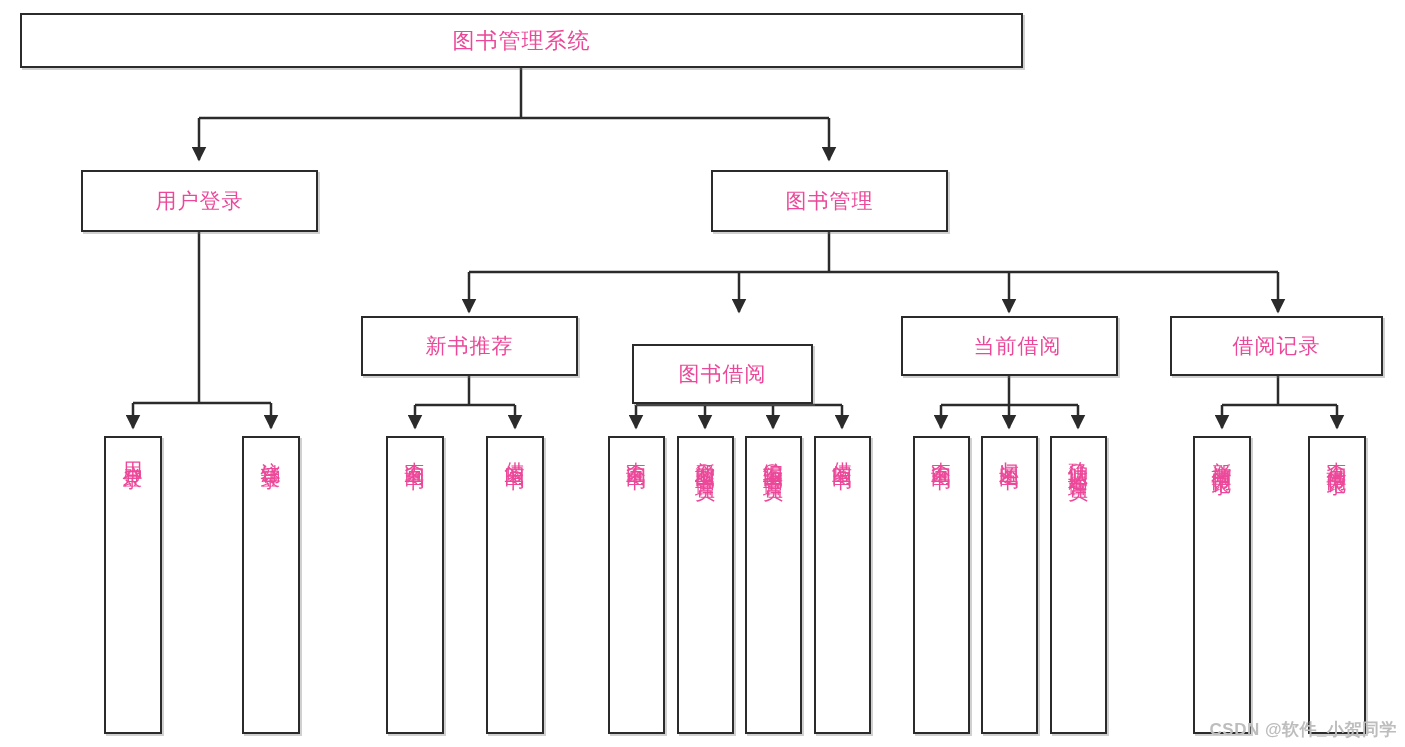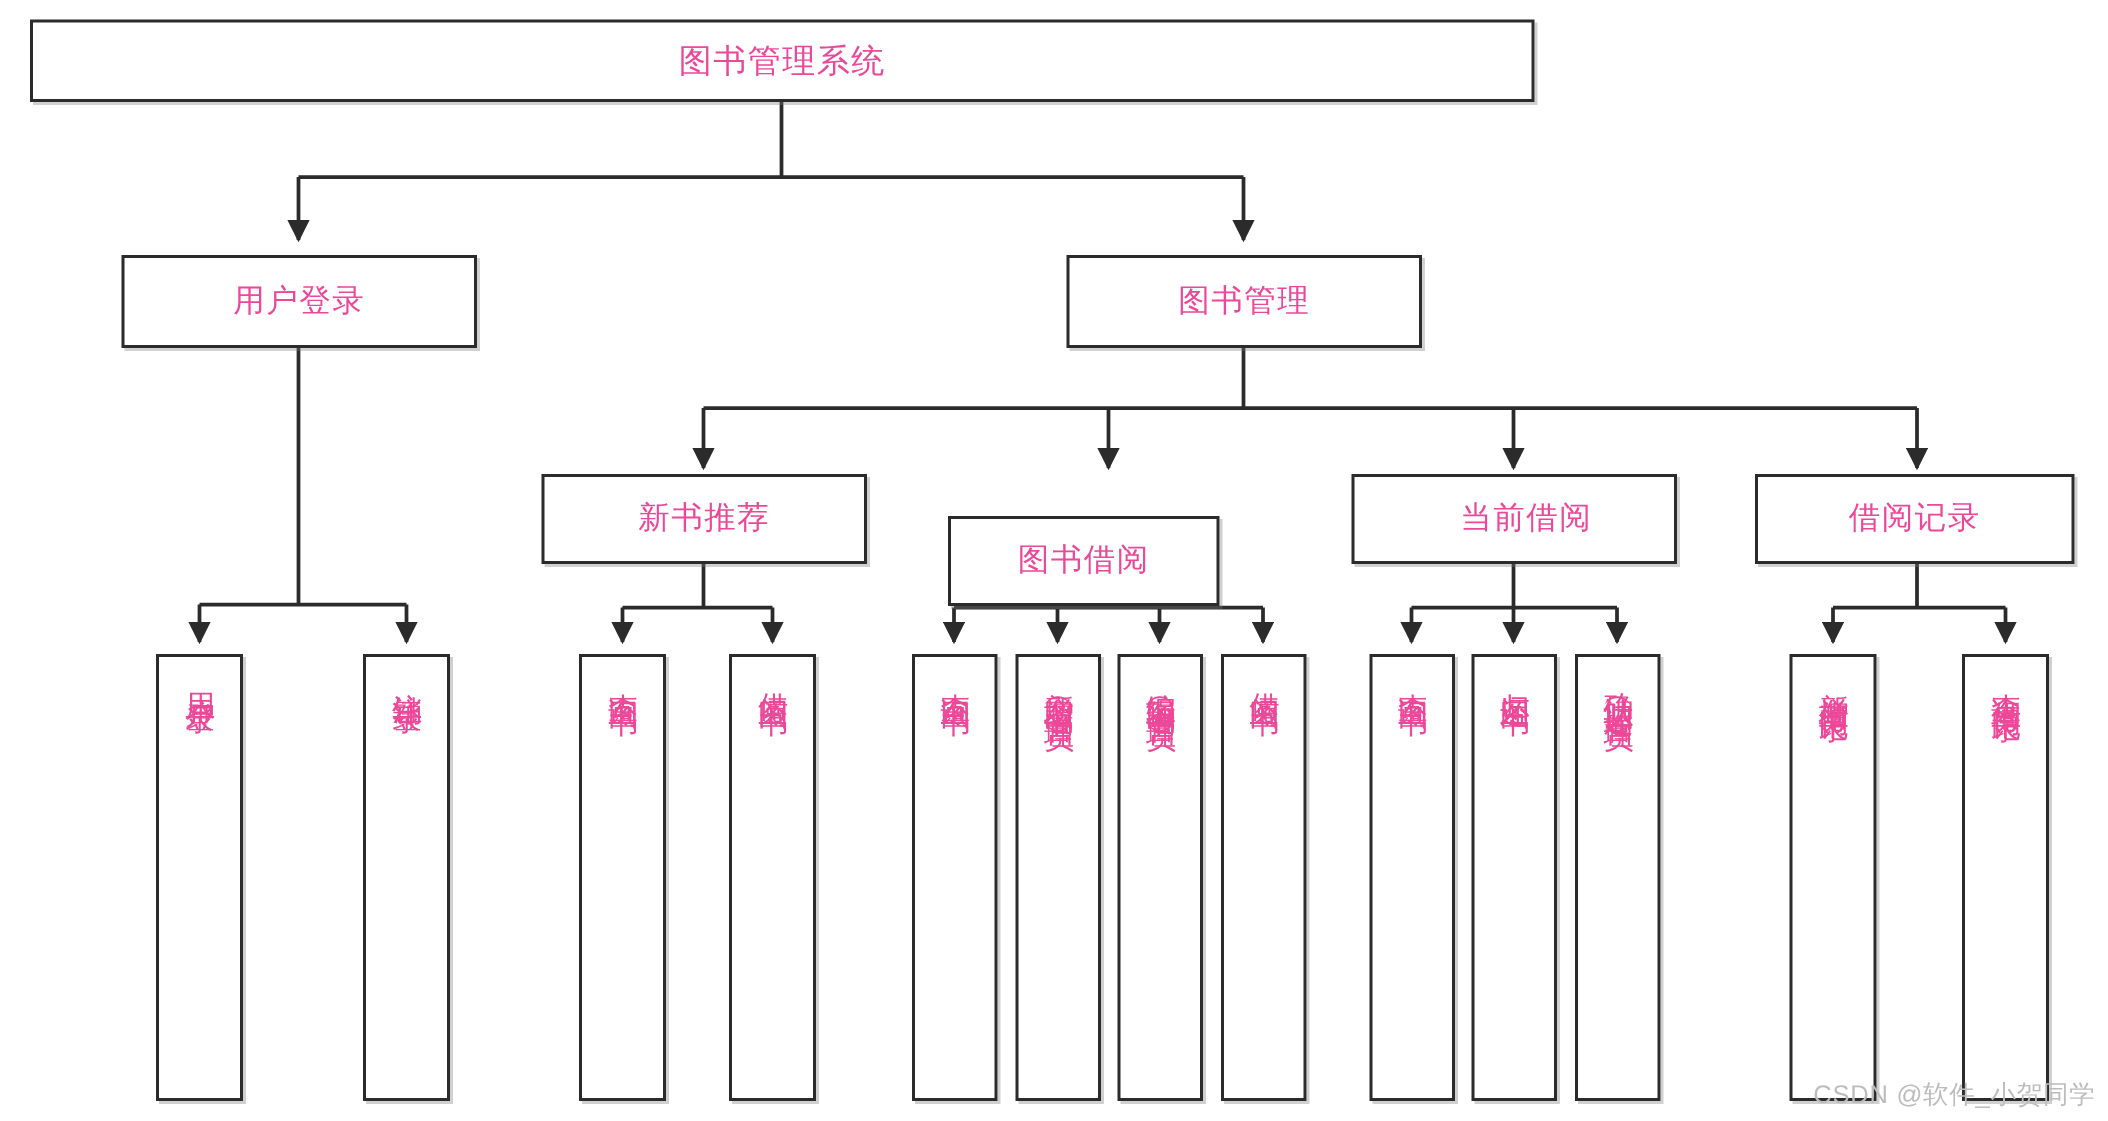--- a/index.html
+++ b/index.html
@@ -59,20 +59,21 @@
   .node-box.root .node-label { font-size: 22px; }
   .watermark {
     position: absolute;
     right: 8px;
     bottom: 6px;
     font-size: 17px;
     color: #bdbdbd;
     white-space: nowrap;
     letter-spacing: 0.5px;
     font-family: "Liberation Sans", "DejaVu Sans", sans-serif;
+    font-weight: bold;
   }
 </style>
 </head>
 <body>
 
 <div id="diagram-root">
 
   <svg class="flow-svg" viewBox="0 0 1405 747" xmlns="http://www.w3.org/2000/svg">
     <defs>
       <marker id="arrow" viewBox="0 0 10 10" refX="9" refY="5" markerWidth="6" markerHeight="6" orient="auto-start-reverse">

